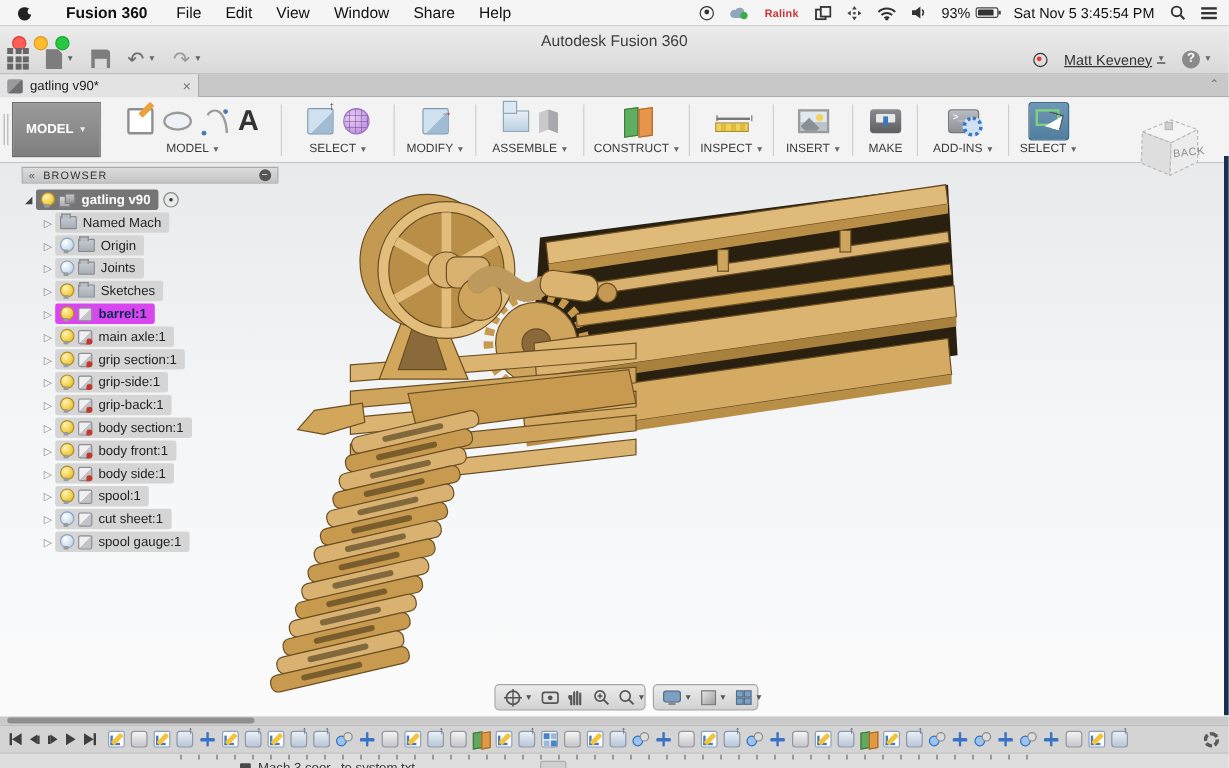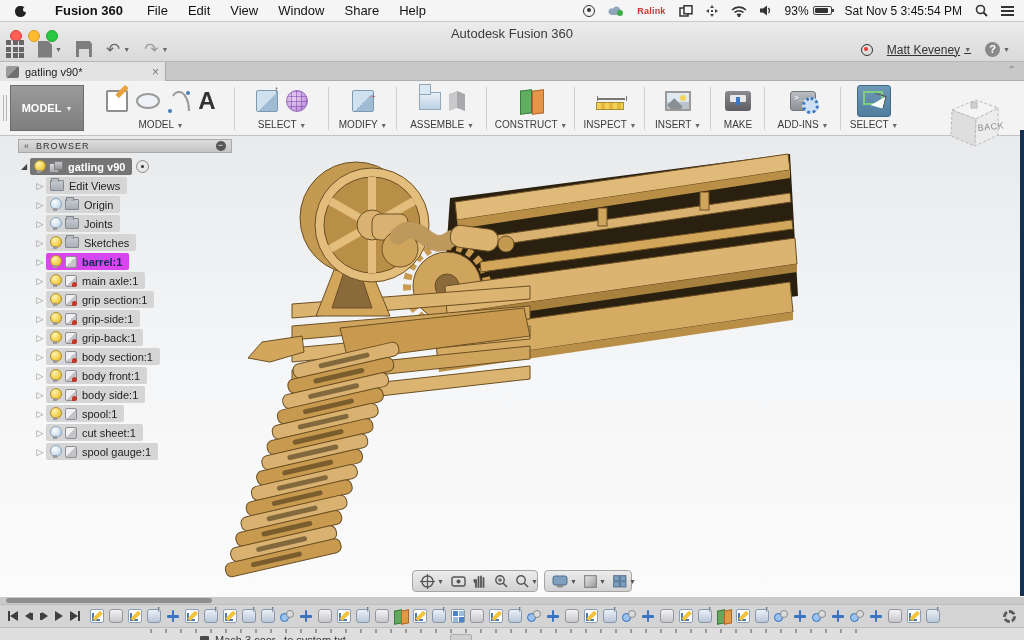--- a/index.html
+++ b/index.html
@@ -511,21 +511,21 @@
             <span class="bulb on"></span>
             <span class="tic-comp"></span>
             <span style="font-weight: bold; text-align: center;">gatling v90</span>
           </span>
           <span class="tradio"></span>
         </div>
         <div class="trow" style="margin-left: 30px;">
           <span class="tarrow">▷</span>
           <span class="tchip">
             <span class="tic-folder"></span>
-            <span>Edit Views</span>
+            <span>Named Mach</span>
           </span>
         </div>
         <div class="trow" style="margin-left: 30px;">
           <span class="tarrow">▷</span>
           <span class="tchip">
             <span class="bulb off"></span>
             <span class="tic-folder"></span>
             <span>Origin</span>
           </span>
         </div>

